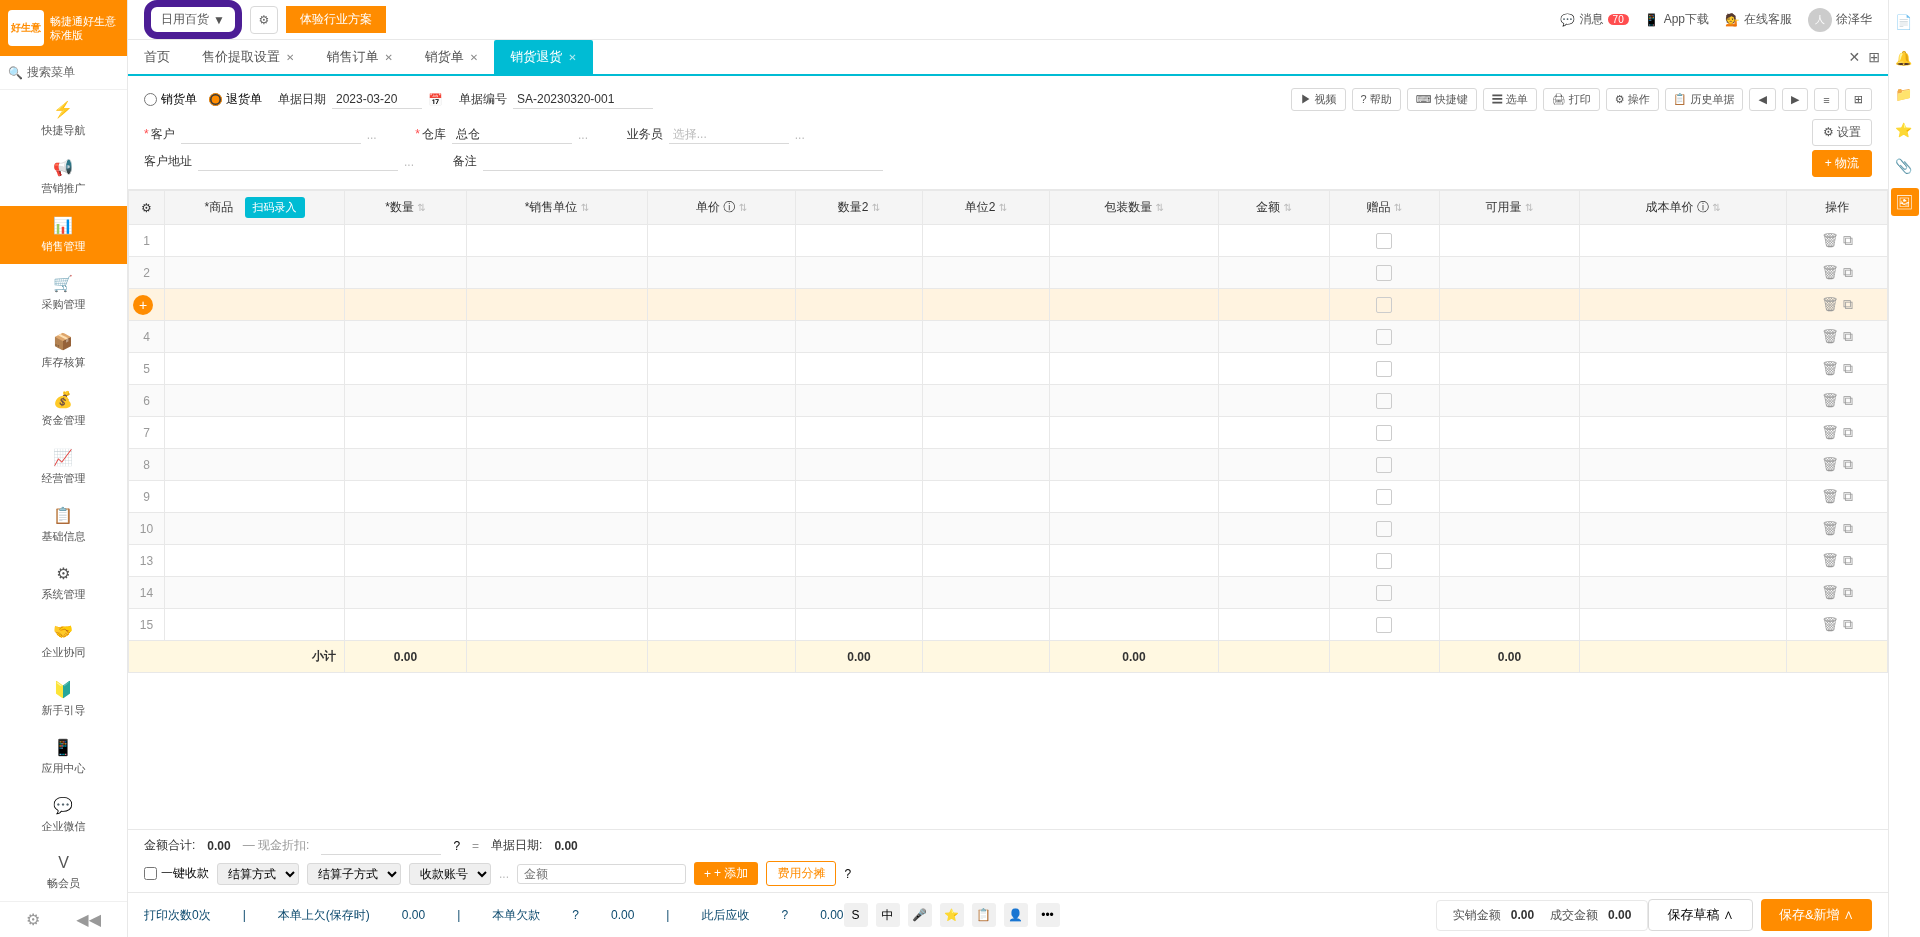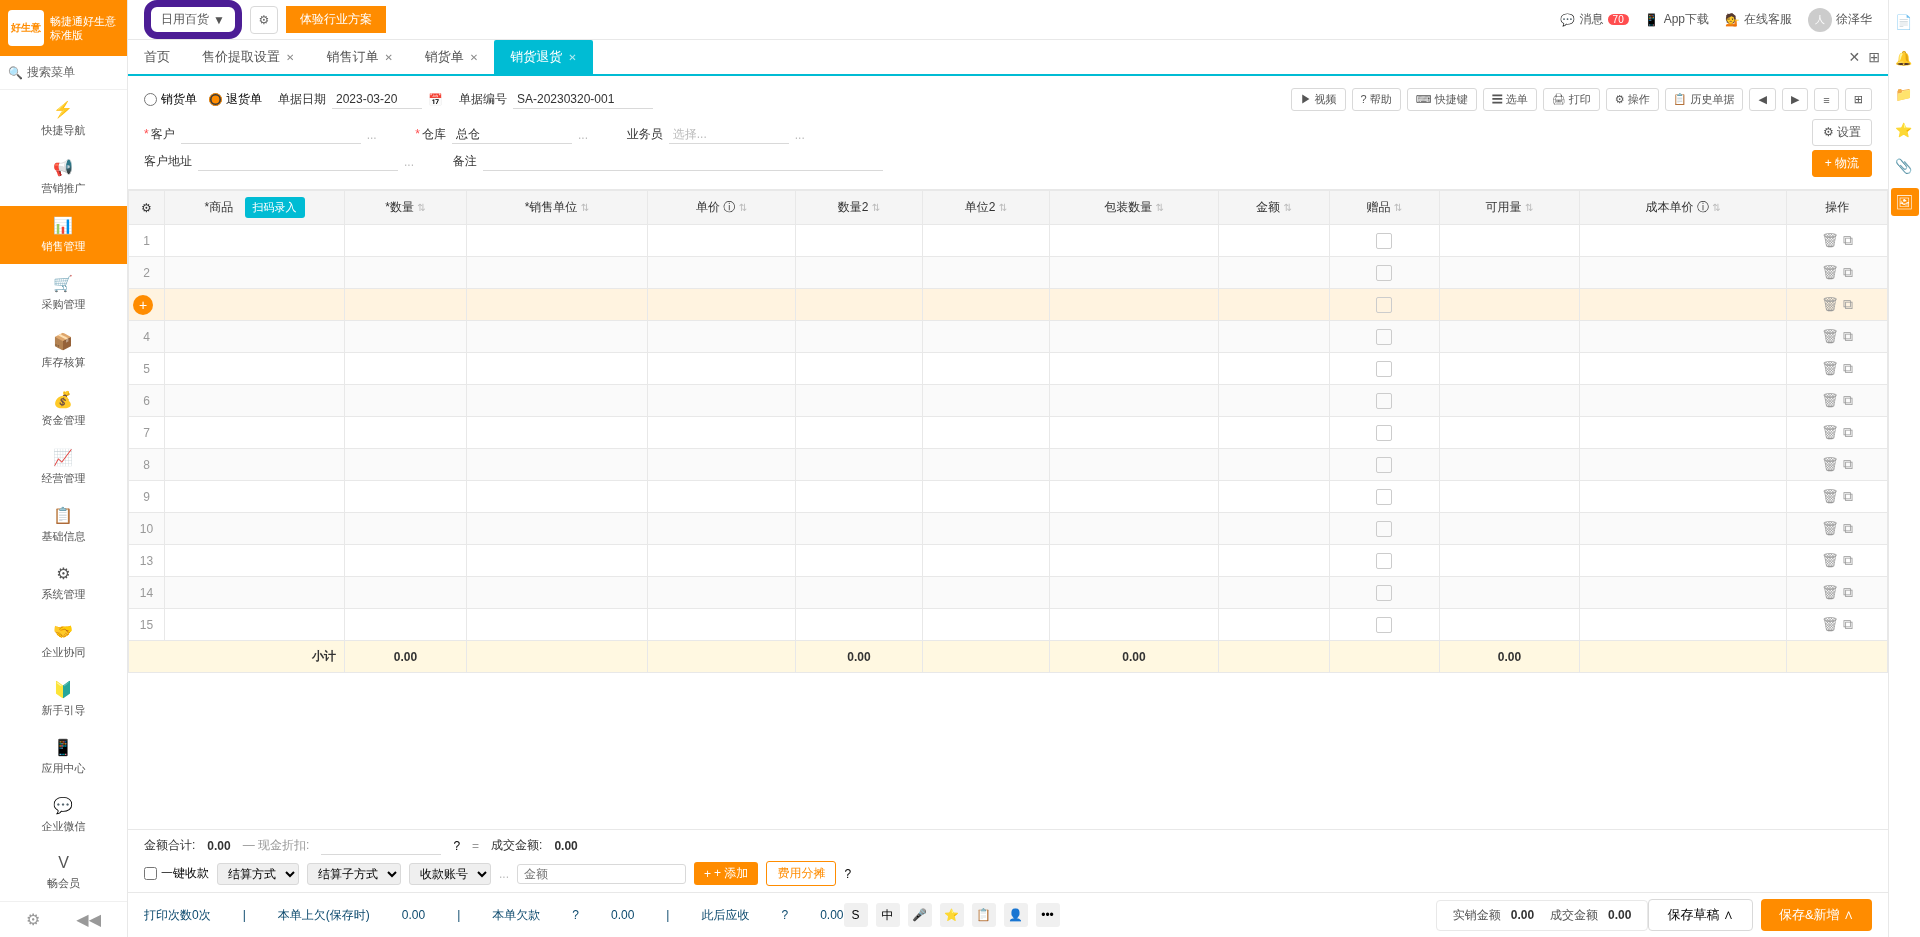--- a/index.html
+++ b/index.html
@@ -655,21 +655,21 @@
     </div>
 
     <div class="footer">
       <div class="footer-row1">
         <span class="footer-label">金额合计:</span>
         <span class="footer-value">0.00</span>
         <span class="footer-separator">— 现金折扣:</span>
         <input class="form-input" type="text" style="width: 80px;">
         <span>?</span>
         <span class="footer-separator">=</span>
-        <span class="footer-label">成交金额:</span>
+        <span class="footer-label">单据日期:</span>
         <span class="footer-value">0.00</span>
       </div>
       <div class="footer-row2">
         <div class="footer-checkbox">
           <input type="checkbox" style="">
           <span>一键收款</span>
         </div>
         <select class="footer-select">
           <option>结算方式</option>
         </select>

